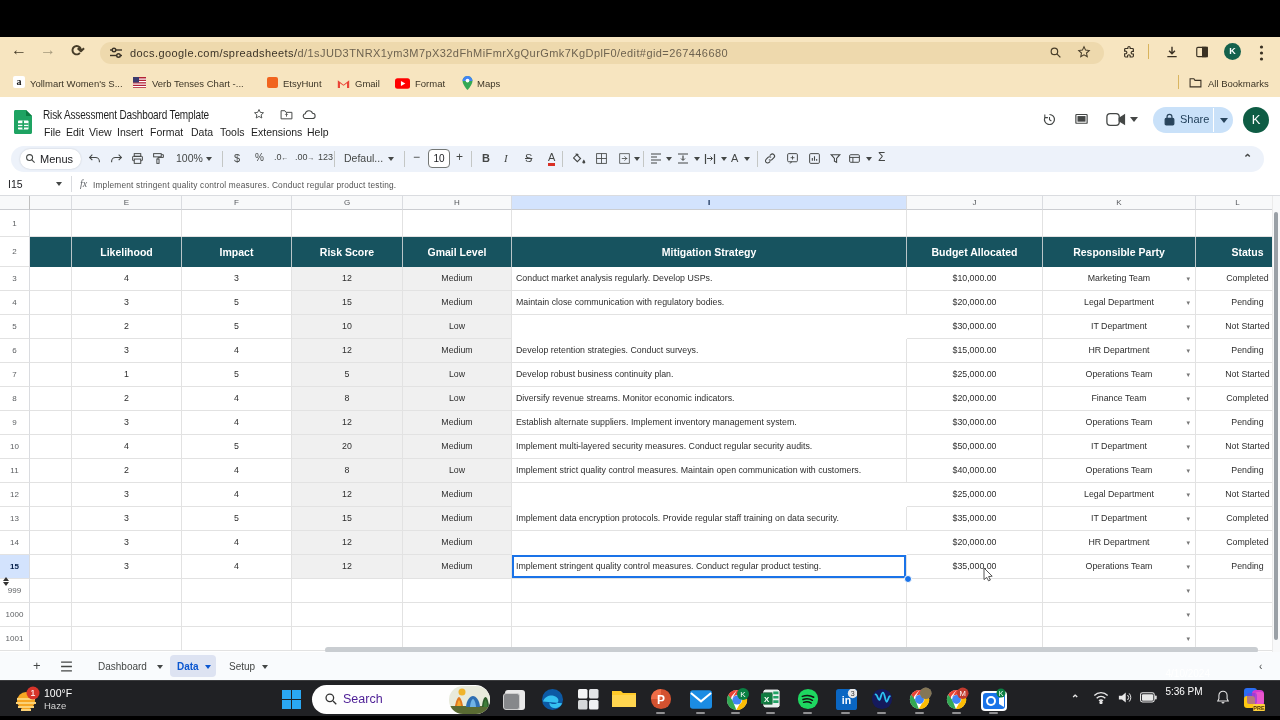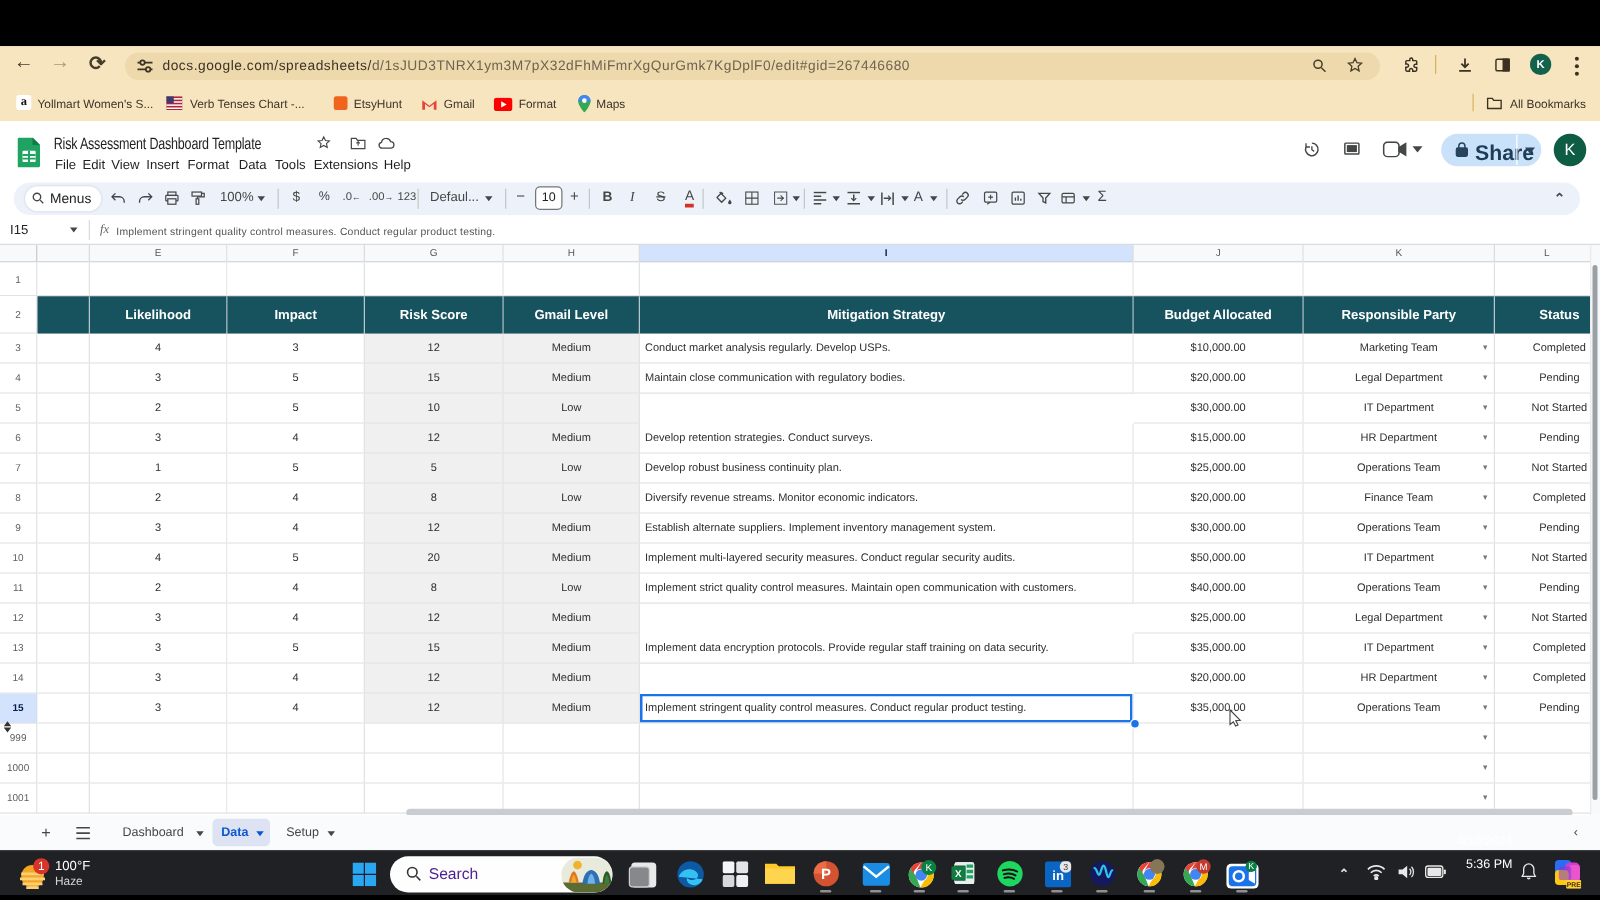--- a/index.html
+++ b/index.html
@@ -176,21 +176,21 @@
 <svg class="abs" style="left:1106px;top:113px" width="20" height="13" viewBox="0 0 30 20" fill="none" stroke="#444746" stroke-width="2">
       <rect x="1" y="1" width="19" height="18" rx="5"></rect>
       <path d="M20 8l8-5v14l-8-5z" fill="#444746"></path>
     </svg>
 <div class="abs" style="left:1130px;top:117px;width:0;height:0;border:4px solid transparent;border-top:5px solid #444746"></div>
 <div class="abs" style="left:1153px;top:107px;width:80px;height:26px;background:#c9e1f9;border-radius:13px"></div>
 <svg class="abs" style="left:1164px;top:113px" width="11" height="13" viewBox="0 0 20 24" fill="none" stroke="#28445c" stroke-width="2.2">
       <rect x="2" y="10" width="16" height="12" rx="2" fill="#28445c"></rect>
       <path d="M5.5 10V7a4.5 4.5 0 019 0v3"></path>
     </svg>
-<div class="abs" style="left:1180px;top:113px;font-size:17px;font-weight:bold;color:#1d3c57">Share</div>
+<div class="abs" style="left:1180px;top:113px;font-size:11px;font-weight:normal;color:#1d3c57">Share</div>
 <div class="abs" style="left:1213px;top:108px;width:1px;height:24px;background:#fff"></div>
 <div class="abs" style="left:1220px;top:118px;width:0;height:0;border:4px solid transparent;border-top:5px solid #28445c"></div>
 <div class="abs" style="left:1243px;top:107px;width:26px;height:26px;border-radius:50%;background:#0e5c44;color:#fff;font-size:13px;text-align:center;line-height:26px">K</div>
 
 <div id="toolbar"></div>
 <div id="menuspill"></div>
 <svg class="abs" style="left:25px;top:153px" width="11" height="11" viewBox="0 0 24 24" fill="none" stroke="#444746" stroke-width="2.4">
       <circle cx="10" cy="10" r="6.5"></circle>
       <line x1="15.5" y1="15.5" x2="21" y2="21"></line>
     </svg>
@@ -695,21 +695,21 @@
     </svg>
 <svg class="abs" style="left:1117px;top:691px" width="15" height="13" viewBox="0 0 24 20" fill="#e8e8e8">
       <path d="M3 7h5l6-5v16l-6-5H3z"></path>
       <path d="M17 6a6 6 0 010 8M19.5 3.5a9.5 9.5 0 010 13" stroke="#e8e8e8" stroke-width="1.6" fill="none"></path>
     </svg>
 <svg class="abs" style="left:1140px;top:692px" width="17" height="11" viewBox="0 0 26 16">
       <rect x="0.8" y="0.8" width="21" height="14" rx="3" fill="none" stroke="#e8e8e8" stroke-width="1.6"></rect>
       <rect x="23" y="5" width="2.5" height="6" rx="1" fill="#e8e8e8"></rect>
       <rect x="3" y="3" width="17" height="10" rx="1.5" fill="#e8e8e8"></rect>
     </svg>
-<div class="tray" style="left:1158px;top:686px;width:52px;text-align:right;font-size:10px;color:#fff">5:36 PM</div>
+<div class="tray" style="left:1158px;top:686px;width:52px;text-align:center;font-size:10px;color:#fff">5:36 PM</div>
 <div class="tray" style="left:1153px;top:668px;width:57px;text-align:right;font-size:10px;color:#fff">4/10/2024</div>
 <svg class="abs" style="left:1216px;top:689px" width="14" height="16" viewBox="0 0 24 26" fill="none" stroke="#e8e8e8" stroke-width="1.8">
       <path d="M12 3a7 7 0 017 7v6l2 4H3l2-4v-6a7 7 0 017-7z"></path>
       <path d="M10 22a2.2 2.2 0 004 0" fill="#e8e8e8"></path>
     </svg>
 <svg class="abs" style="left:1243px;top:687px" width="22" height="24" viewBox="0 0 22 24">
       <rect x="1" y="1" width="13" height="12" rx="3" fill="#2a6df4"></rect>
       <rect x="9" y="3" width="12" height="16" rx="4" fill="#d23ad0"></rect>
       <rect x="12" y="5" width="9" height="13" rx="3" fill="#f05ccd" opacity=".8"></rect>
       <rect x="1" y="9" width="11" height="12" rx="3" fill="#ffc812"></rect>

